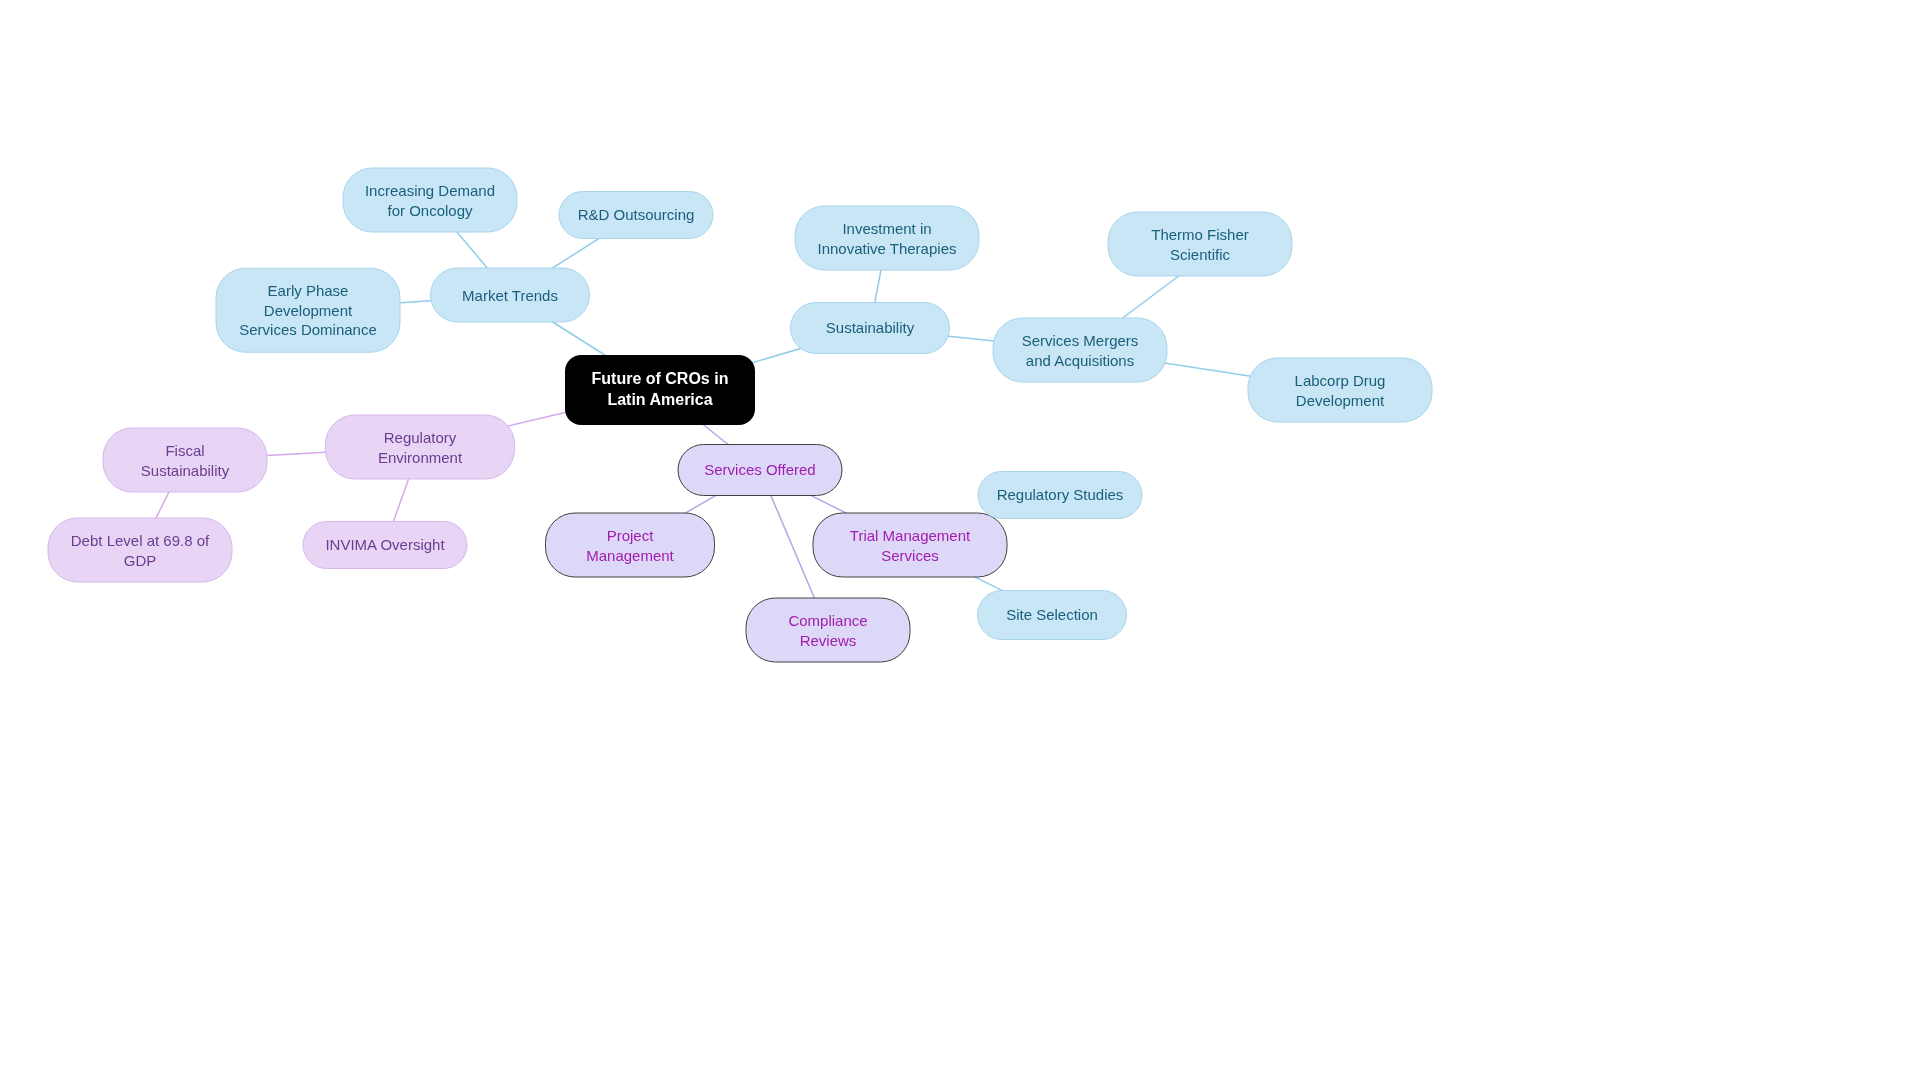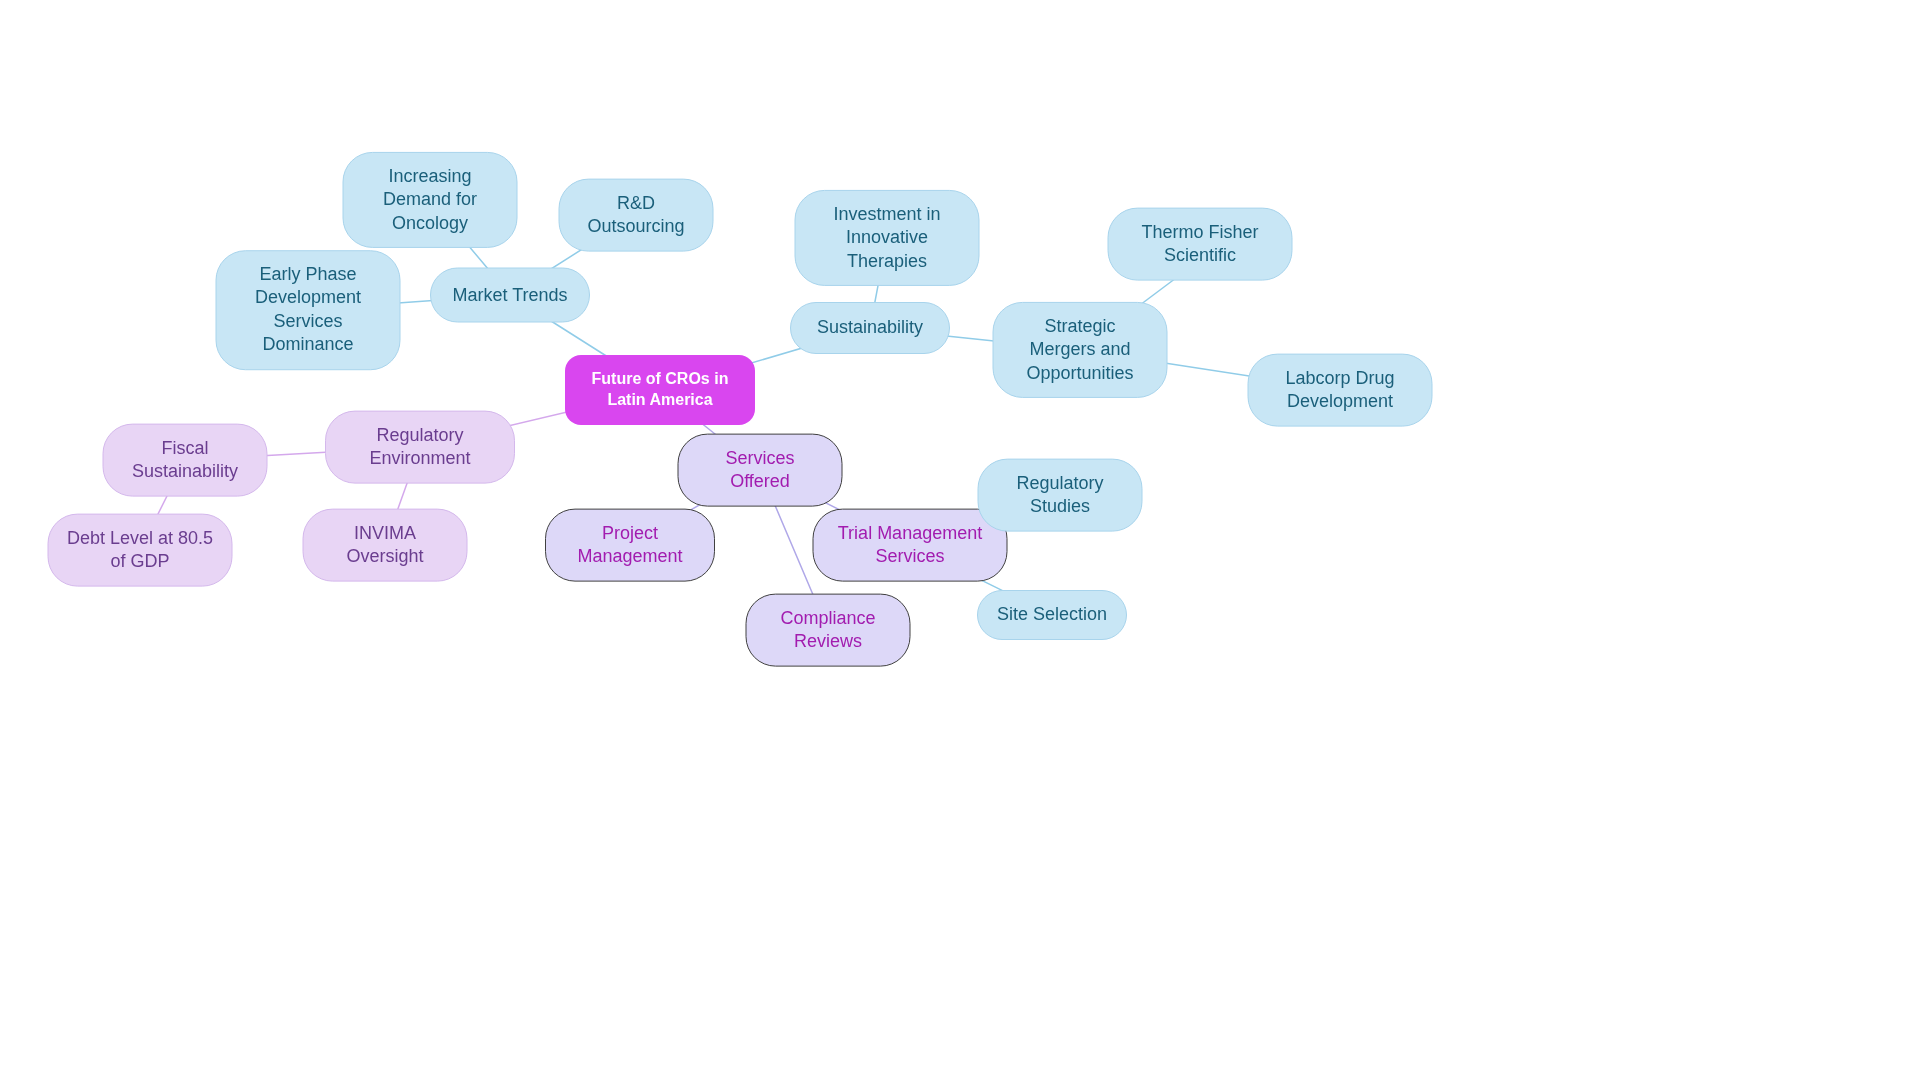--- a/index.html
+++ b/index.html
@@ -23,27 +23,27 @@
       height: 1083px;
       pointer-events: none;
     }
     .node {
       position: absolute;
       border-radius: 30px;
       display: flex;
       align-items: center;
       justify-content: center;
       text-align: center;
-      font-size: 18px;
+      font-size: 15px;
       padding: 12px 18px;
       line-height: 1.3;
       transform: translate(-50%, -50%);
     }
     .node-center {
-      background: #d946ef;
+      background: #000000;
       color: #ffffff;
       font-weight: 600;
       font-size: 16px;
       width: 190px;
       min-height: 70px;
       border-radius: 16px;
     }
     .node-blue {
       background: #c8e6f5;
       color: #1a5f7a;
@@ -87,26 +87,26 @@
     </svg>
 
   <div class="node node-center" style="left: 660px; top: 390px; width: 190px; min-height: 70px;">Future of CROs in Latin America</div>
 
 <div class="node node-blue" style="left: 510px; top: 295px; width: 160px; min-height: 55px;">Market Trends</div>
     <div class="node node-blue" style="left: 430px; top: 200px; width: 175px; min-height: 65px;">Increasing Demand for Oncology</div>
     <div class="node node-blue" style="left: 636px; top: 215px; width: 155px; min-height: 48px;">R&amp;D Outsourcing</div>
     <div class="node node-blue" style="left: 300px; top: 310px; width: 185px; min-height: 70px; margin-left: 8px;">Early Phase Development Services Dominance</div>
     <div class="node node-blue" style="left: 870px; top: 328px; width: 160px; min-height: 52px;">Sustainability</div>
     <div class="node node-blue" style="left: 887px; top: 238px; width: 185px; min-height: 65px;">Investment in Innovative Therapies</div>
-    <div class="node node-blue" style="left: 1080px; top: 350px; width: 175px; min-height: 65px;">Strategic Mergers and Opportunities</div>
+    <div class="node node-blue" style="left: 1080px; top: 350px; width: 175px; min-height: 65px;">Services Mergers and Acquisitions</div>
     <div class="node node-blue" style="left: 1200px; top: 244px; width: 185px; min-height: 48px;">Thermo Fisher Scientific</div>
     <div class="node node-blue" style="left: 1340px; top: 390px; width: 185px; min-height: 48px;">Labcorp Drug Development</div>
     <div class="node node-purple" style="left: 420px; top: 447px; width: 190px; min-height: 52px;">Regulatory Environment</div>
     <div class="node node-purple" style="left: 185px; top: 460px; width: 165px; min-height: 48px;">Fiscal Sustainability</div>
-    <div class="node node-purple" style="left: 140px; top: 550px; width: 185px; min-height: 52px;">Debt Level at 80.5 of GDP</div>
+    <div class="node node-purple" style="left: 140px; top: 550px; width: 185px; min-height: 52px;">Debt Level at 69.8 of GDP</div>
     <div class="node node-purple" style="left: 385px; top: 545px; width: 165px; min-height: 48px;">INVIMA Oversight</div>
     <div class="node node-lavender" style="left: 760px; top: 470px; width: 165px; min-height: 52px;">Services Offered</div>
     <div class="node node-lavender" style="left: 630px; top: 545px; width: 170px; min-height: 50px;">Project Management</div>
     <div class="node node-lavender" style="left: 910px; top: 545px; width: 195px; min-height: 52px;">Trial Management Services</div>
     <div class="node node-lavender" style="left: 828px; top: 630px; width: 165px; min-height: 52px;">Compliance Reviews</div>
     <div class="node node-blue" style="left: 1060px; top: 495px; width: 165px; min-height: 48px;">Regulatory Studies</div>
     <div class="node node-blue" style="left: 1052px; top: 615px; width: 150px; min-height: 50px;">Site Selection</div>
   </div>
 
 </body></html>

